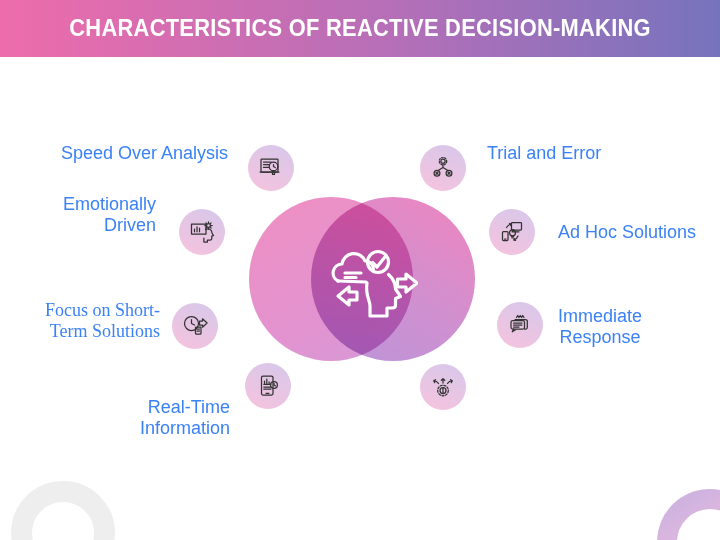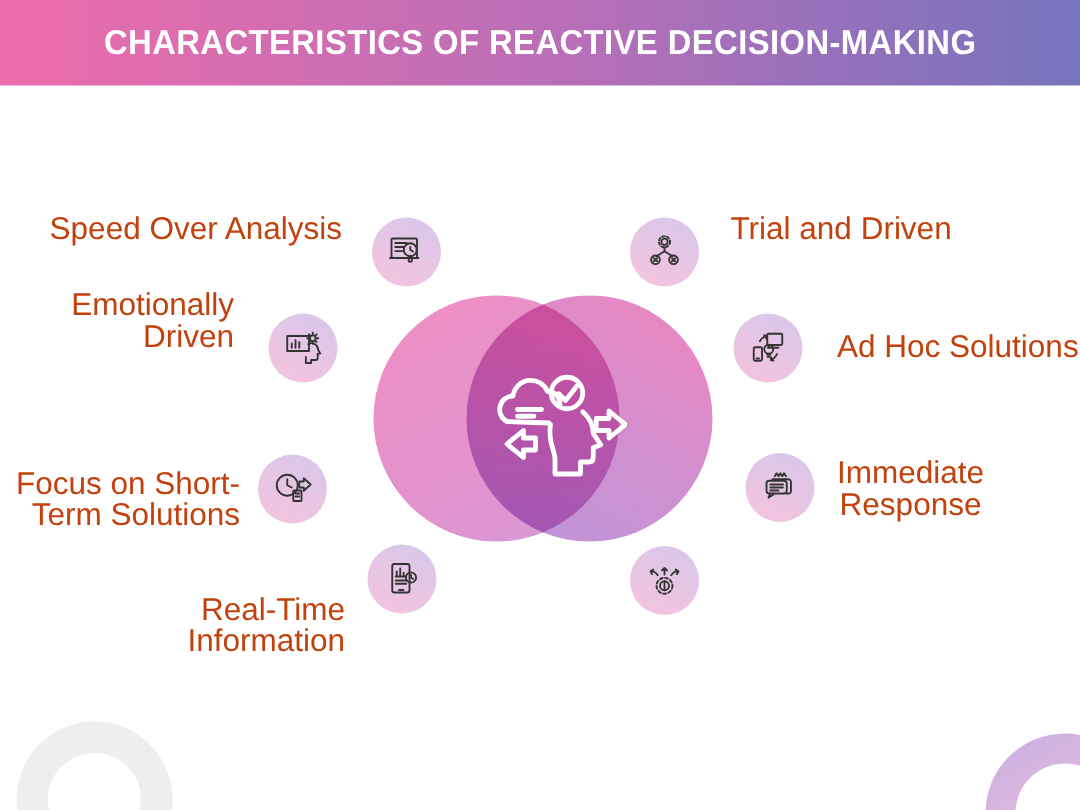--- a/index.html
+++ b/index.html
@@ -25,36 +25,36 @@
   .center-icon svg { width:100%; height:100%; stroke:#ffffff; stroke-width:3.2; fill:none; stroke-linecap:round; stroke-linejoin:round; }
   
   .badge {
     position:absolute; width:46px; height:46px; border-radius:50%;
     background:linear-gradient(205deg,#d9c7ea 10%,#e8c5e3 55%,#f6c2dd 100%);
     display:flex; align-items:center; justify-content:center; z-index:3;
   }
   .badge svg { width:28px; height:28px; stroke:#333333; stroke-width:1.25; fill:none; stroke-linecap:round; stroke-linejoin:round; }
   
   .label {
-    position:absolute; font-size:21px; line-height:20.5px; color:#c2410c;
+    position:absolute; font-size:18px; line-height:20.5px; color:#3b82f6;
     font-weight:500; white-space:pre-line; z-index:3;
   }
   .align-right { text-align:right; }
   
   .badge-speed     { left:248px; top:145px; }
   .badge-emotion   { left:179px; top:209px; }
   .badge-focus     { left:172px; top:303px; }
   .badge-realtime  { left:245px; top:363px; }
   .badge-trial     { left:420px; top:145px; }
   .badge-adhoc     { left:489px; top:209px; }
   .badge-immediate { left:497px; top:302px; }
   .badge-risk      { left:420px; top:364px; }
   .label-speed     { right:492px; top:143px; }
   .label-emotion   { right:564px; top:194px; }
-  .label-focus     { right:560px; top:313px; }
+  .label-focus     { right:560px; top:300px;font-family:Liberation Serif, serif; }
   .label-realtime  { right:490px; top:397px; }
   .label-trial     { left:487px; top:143px; }
   .label-adhoc     { left:558px; top:222px;text-align:right; }
   .label-immediate { left:558px; top:306px;text-align:center; }
   .label-risk      { left:487px; top:396px; }
   
   .ring-gray {
     position:absolute; left:11px; top:481px; width:62px; height:62px;
     border:21px solid #eeeeee; border-radius:50%; z-index:0;
   }
@@ -137,21 +137,21 @@
       <rect x="7.5" y="4" width="11.5" height="19" rx="1.5"></rect>
       <path d="M10.5,11.5 V9 M12.8,11.5 V7 M15.1,11.5 V9.8"></path>
       <path d="M9.8,12.3 h7"></path>
       <path d="M9.8,15 h7 M9.8,17.2 h7"></path>
       <path d="M12,21.3 h3"></path>
       <circle cx="20" cy="13" r="3.4"></circle>
       <path d="M20,11.3 V13 l1.4,0.9"></path>
     </svg>
   </div>
 
-  <div class="label label-trial">Trial and Driven</div>
+  <div class="label label-trial">Trial and Error</div>
   <div class="badge badge-trial">
     <svg viewBox="0 0 28 28">
       <circle cx="14" cy="7.2" r="2.1"></circle>
       <circle cx="14" cy="7.2" r="3.7" stroke-dasharray="1.6 1.5"></circle>
       <path d="M14,11 V13.5 M14,13.5 L8.7,16.8 M14,13.5 L19.3,16.8"></path>
       <circle cx="8" cy="19.2" r="2.9"></circle>
       <path d="M6.9,18.1 l2.2,2.2 M9.1,18.1 l-2.2,2.2"></path>
       <circle cx="20" cy="19.2" r="2.9"></circle>
       <path d="M18.9,18.1 l2.2,2.2 M21.1,18.1 l-2.2,2.2"></path>
     </svg>

